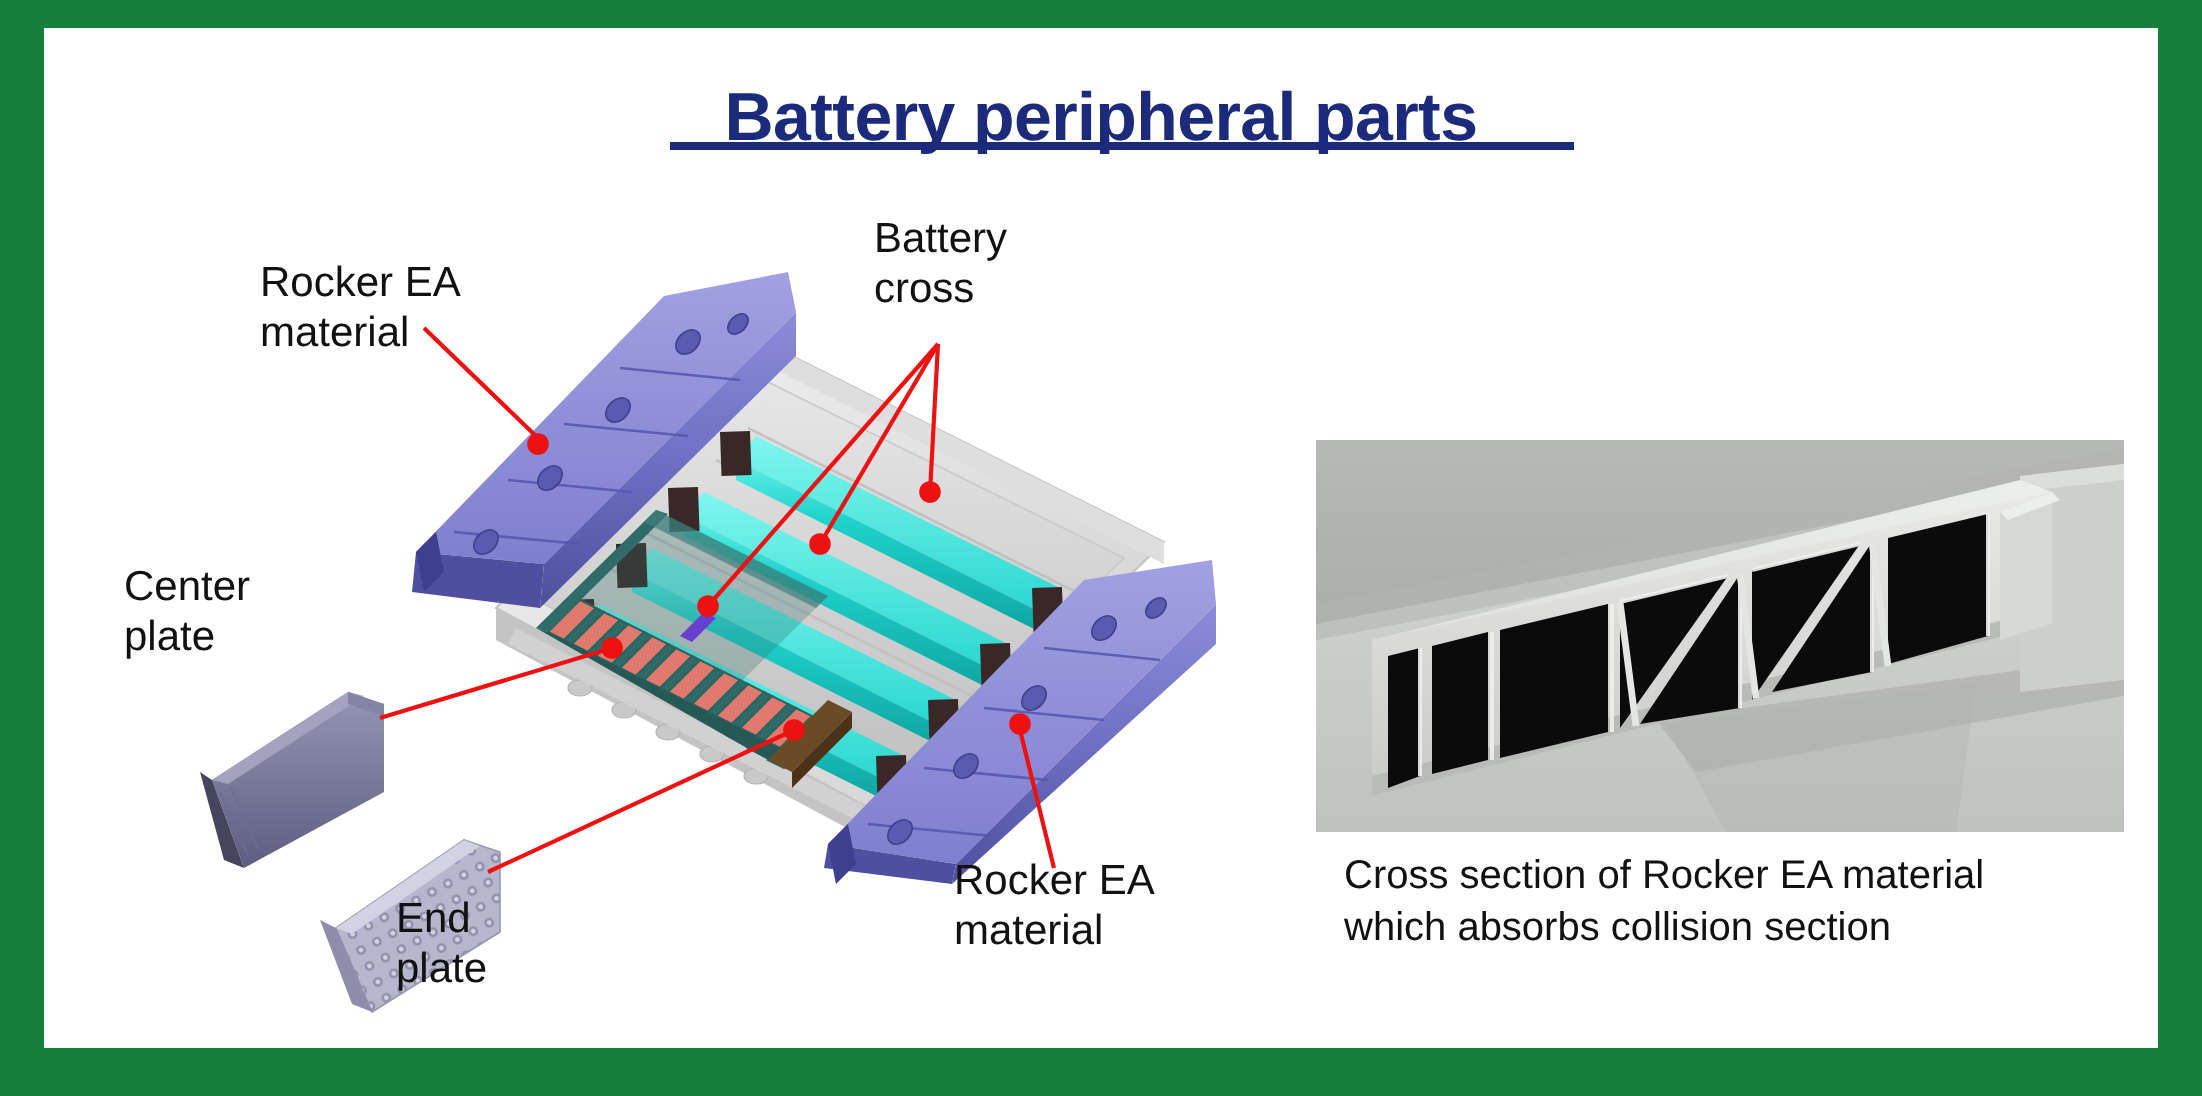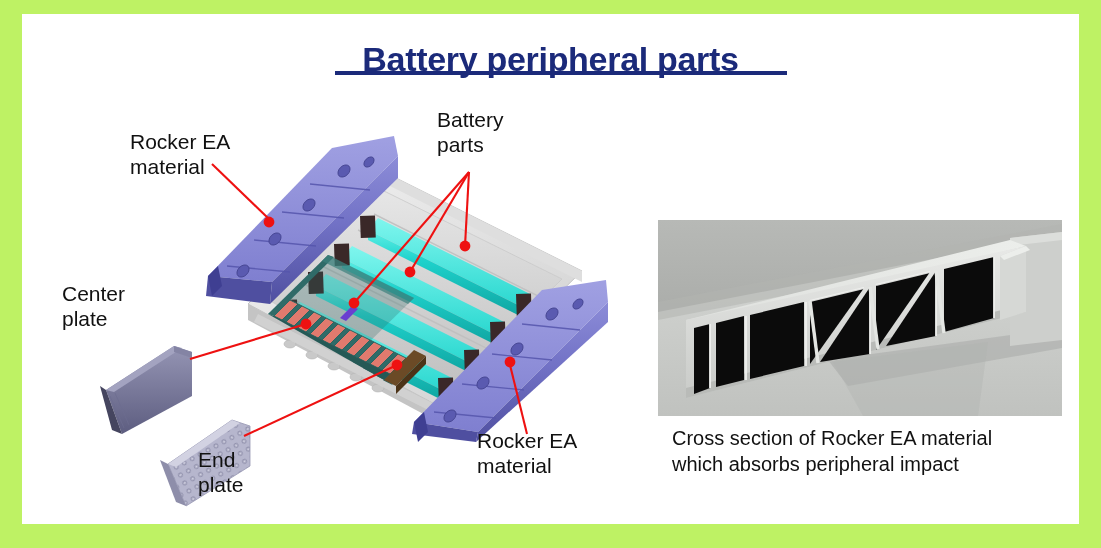--- a/index.html
+++ b/index.html
@@ -4,21 +4,21 @@
 <style>
   html, body {
     margin: 0;
     padding: 0;
     background: #ffffff;
   }
   #slide {
     position: relative;
     width: 1101px;
     height: 548px;
-    background: #bef264;
+    background: #15803d;
     font-family: "Liberation Sans", sans-serif;
     overflow: hidden;
   }
   #card {
     position: absolute;
     left: 22px;
     top: 14px;
     width: 1057px;
     height: 510px;
     background: #ffffff;
@@ -336,21 +336,21 @@
         <circle cx="443" cy="232" r="5.4"></circle>
         <circle cx="284" cy="310" r="5.4"></circle>
         <circle cx="375" cy="351" r="5.4"></circle>
         <circle cx="488" cy="348" r="5.4"></circle>
       </g>
     </svg>
 
     <div class="label" id="lbl-rocker-top">Rocker EA
 material</div>
     <div class="label" id="lbl-battery-cross">Battery
-parts</div>
+cross</div>
     <div class="label" id="lbl-center-plate">Center
 plate</div>
     <div class="label" id="lbl-end-plate">End
 plate</div>
     <div class="label" id="lbl-rocker-bot">Rocker EA
 material</div>
 
     <div id="photo-wrap">
       <svg id="photo-svg" width="404" height="196" viewBox="0 0 404 196">
         <defs>
@@ -423,16 +423,16 @@
           <line x1="152" y1="81" x2="160" y2="143"></line>
           <line x1="212" y1="67" x2="220" y2="129"></line>
           <line x1="278" y1="51" x2="286" y2="113"></line>
         </g>
 
         <polygon points="342,36 368,26 368,92 342,100" fill="#d6d8d5"></polygon>
         <polygon points="342,36 368,26 372,30 346,40" fill="#eceeeb"></polygon>
       </svg>
     </div>
 
-    <div id="photo-caption">Cross section of Rocker EA material which absorbs peripheral impact</div>
+    <div id="photo-caption">Cross section of Rocker EA material which absorbs collision section</div>
 
   </div>
 </div>
 
 </body></html>

